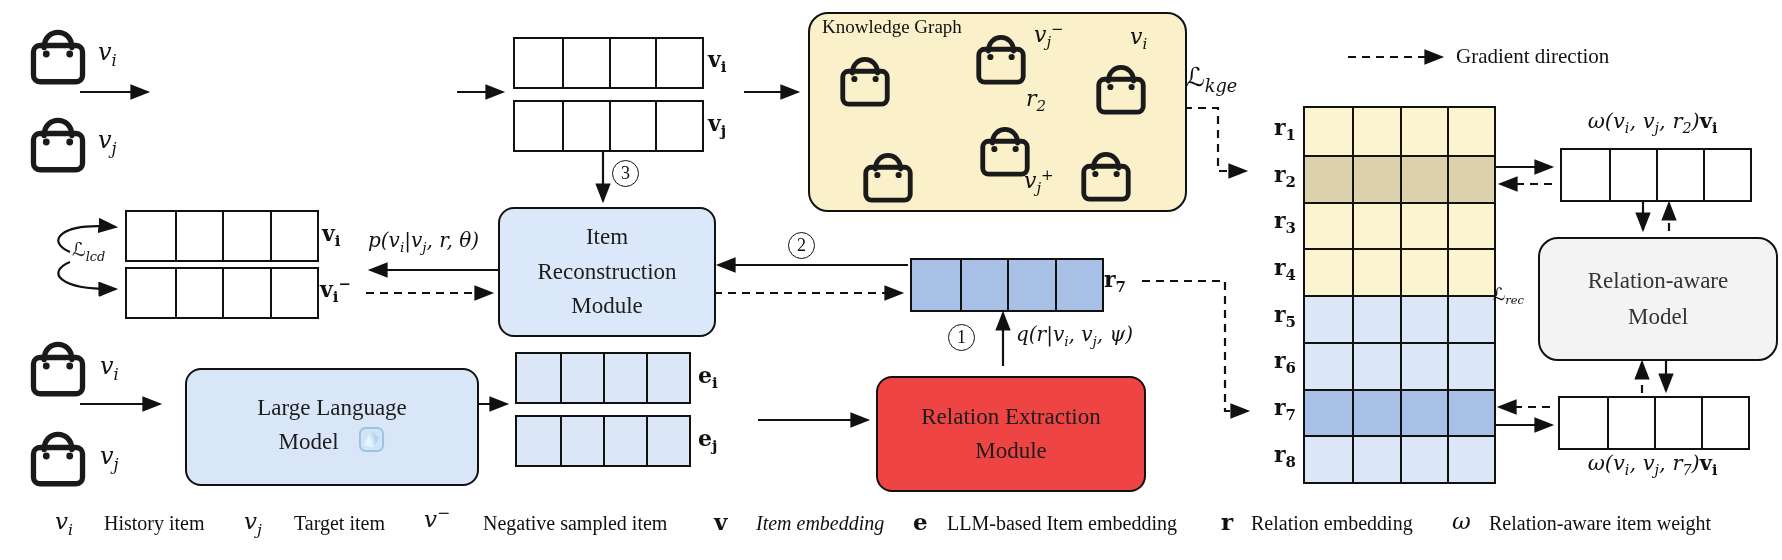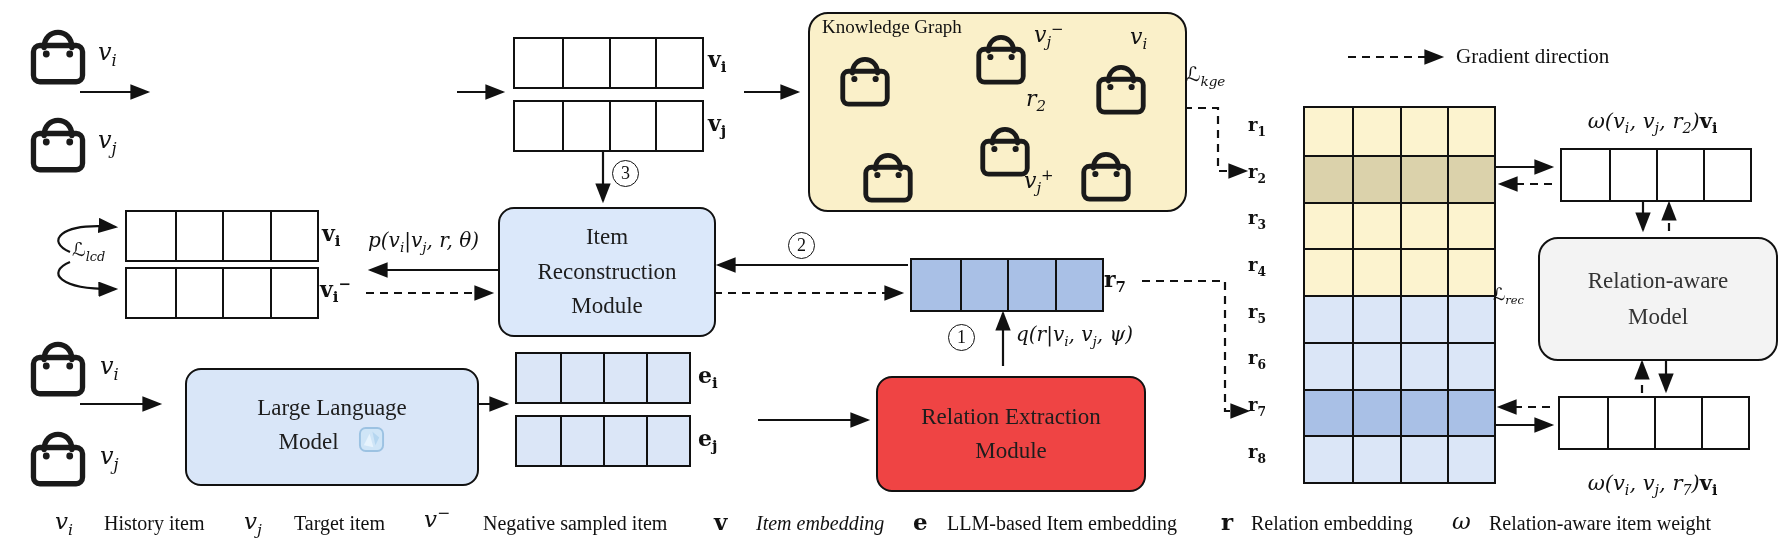--- a/index.html
+++ b/index.html
@@ -26,21 +26,21 @@
   .vcells{position:absolute;display:grid;grid-template-columns:repeat(4,1fr);border:2.4px solid #111;background:#fff;}
   .vcells span{border-left:2.4px solid #111;}
   .vcells span:first-child{border-left:none;}
 
   
   .matrix{position:absolute;border:2px solid #111;display:grid;grid-template-rows:repeat(8,1fr);}
   .mrow{display:grid;grid-template-columns:repeat(4,1fr);border-top:2px solid #111;}
   .mrow:first-child{border-top:none;}
   .mrow span{border-left:2px solid #111;}
   .mrow span:first-child{border-left:none;}
-  .rowlab{position:absolute;width:48px;text-align:left;font-size:18px;}
+  .rowlab{position:absolute;width:48px;text-align:right;font-size:22px;}
 
   .circled{position:absolute;width:25px;height:25px;border:1.9px solid #111;border-radius:50%;
            display:flex;align-items:center;justify-content:center;
            font-family:"Liberation Serif",serif;font-size:18px;background:#fff;}
 
   .legend-sym{position:absolute;font-size:23px;}
   .legend-desc{position:absolute;font-size:20px;font-family:"Liberation Serif",serif;color:#111;white-space:nowrap;}
 
   .bag{position:absolute;}
 </style>
@@ -184,21 +184,21 @@
         <path d="M15 24 C15 5 41 5 41 24" stroke="#1a1a1a" stroke-width="5" fill="none" stroke-linecap="round"></path>
         <rect x="5" y="22" width="46" height="34" rx="6" fill="none" stroke="#1a1a1a" stroke-width="5"></rect>
         <circle cx="17" cy="30" r="3.2" fill="#1a1a1a"></circle>
         <circle cx="39" cy="30" r="3.2" fill="#1a1a1a"></circle>
       </svg>
   </div>
   <div class="abs m" style="left:1034px;top:22px;font-size:22px;">v<sub>j</sub><sup>−</sup></div>
   <div class="abs m" style="left:1130px;top:24px;font-size:22px;">v<sub>i</sub></div>
   <div class="abs m" style="left:1026px;top:86px;font-size:22px;">r<sub>2</sub></div>
   <div class="abs m" style="left:1024px;top:168px;font-size:22px;">v<sub>j</sub><sup>+</sup></div>
-  <div class="abs m" style="left:1186px;top:62px;font-size:20px;">ℒ<sub>kge</sub></div>
+  <div class="abs m" style="left:1186px;top:62px;font-size:26px;">ℒ<sub>kge</sub></div>
 
   <div class="abs" style="left:1456px;top:44px;font-size:21px;">Gradient direction</div>
 
   <div class="vcells" style="left:125px;top:210px;width:190px;height:48px;">
       <span></span>
       <span></span>
       <span></span>
       <span></span>
     </div>
   <div class="abs vec" style="left:322px;top:220px;">v<sub>i</sub></div>
@@ -369,21 +369,21 @@
       <div>Model</div>
     </div>
   </div>
 
   <div class="vcells" style="left:1558px;top:396px;width:188px;height:50px;">
       <span></span>
       <span></span>
       <span></span>
       <span></span>
     </div>
-  <div class="abs m" style="left:1545px;top:450px;width:215px;text-align:center;font-size:21px;margin-top:20px;">
+  <div class="abs m" style="left:1545px;top:450px;width:215px;text-align:center;font-size:21px;">
     <span>ω(v<sub>i</sub>, v<sub>j</sub>, r<sub>7</sub>)</span><span class="vec" style="font-size:21px;">v<sub>i</sub></span>
   </div>
 
   <div class="legend-sym m" style="left:55px;top:508px;">v<sub>i</sub></div>
   <div class="legend-desc" style="left:104px;top:512px;">History item</div>
   <div class="legend-sym m" style="left:244px;top:508px;">v<sub>j</sub></div>
   <div class="legend-desc" style="left:294px;top:512px;">Target item</div>
   <div class="legend-sym m" style="left:424px;top:506px;">v<sup>−</sup></div>
   <div class="legend-desc" style="left:483px;top:512px;">Negative sampled item</div>
   <div class="legend-sym vec" style="left:714px;top:508px;font-size:23px;">v</div>

